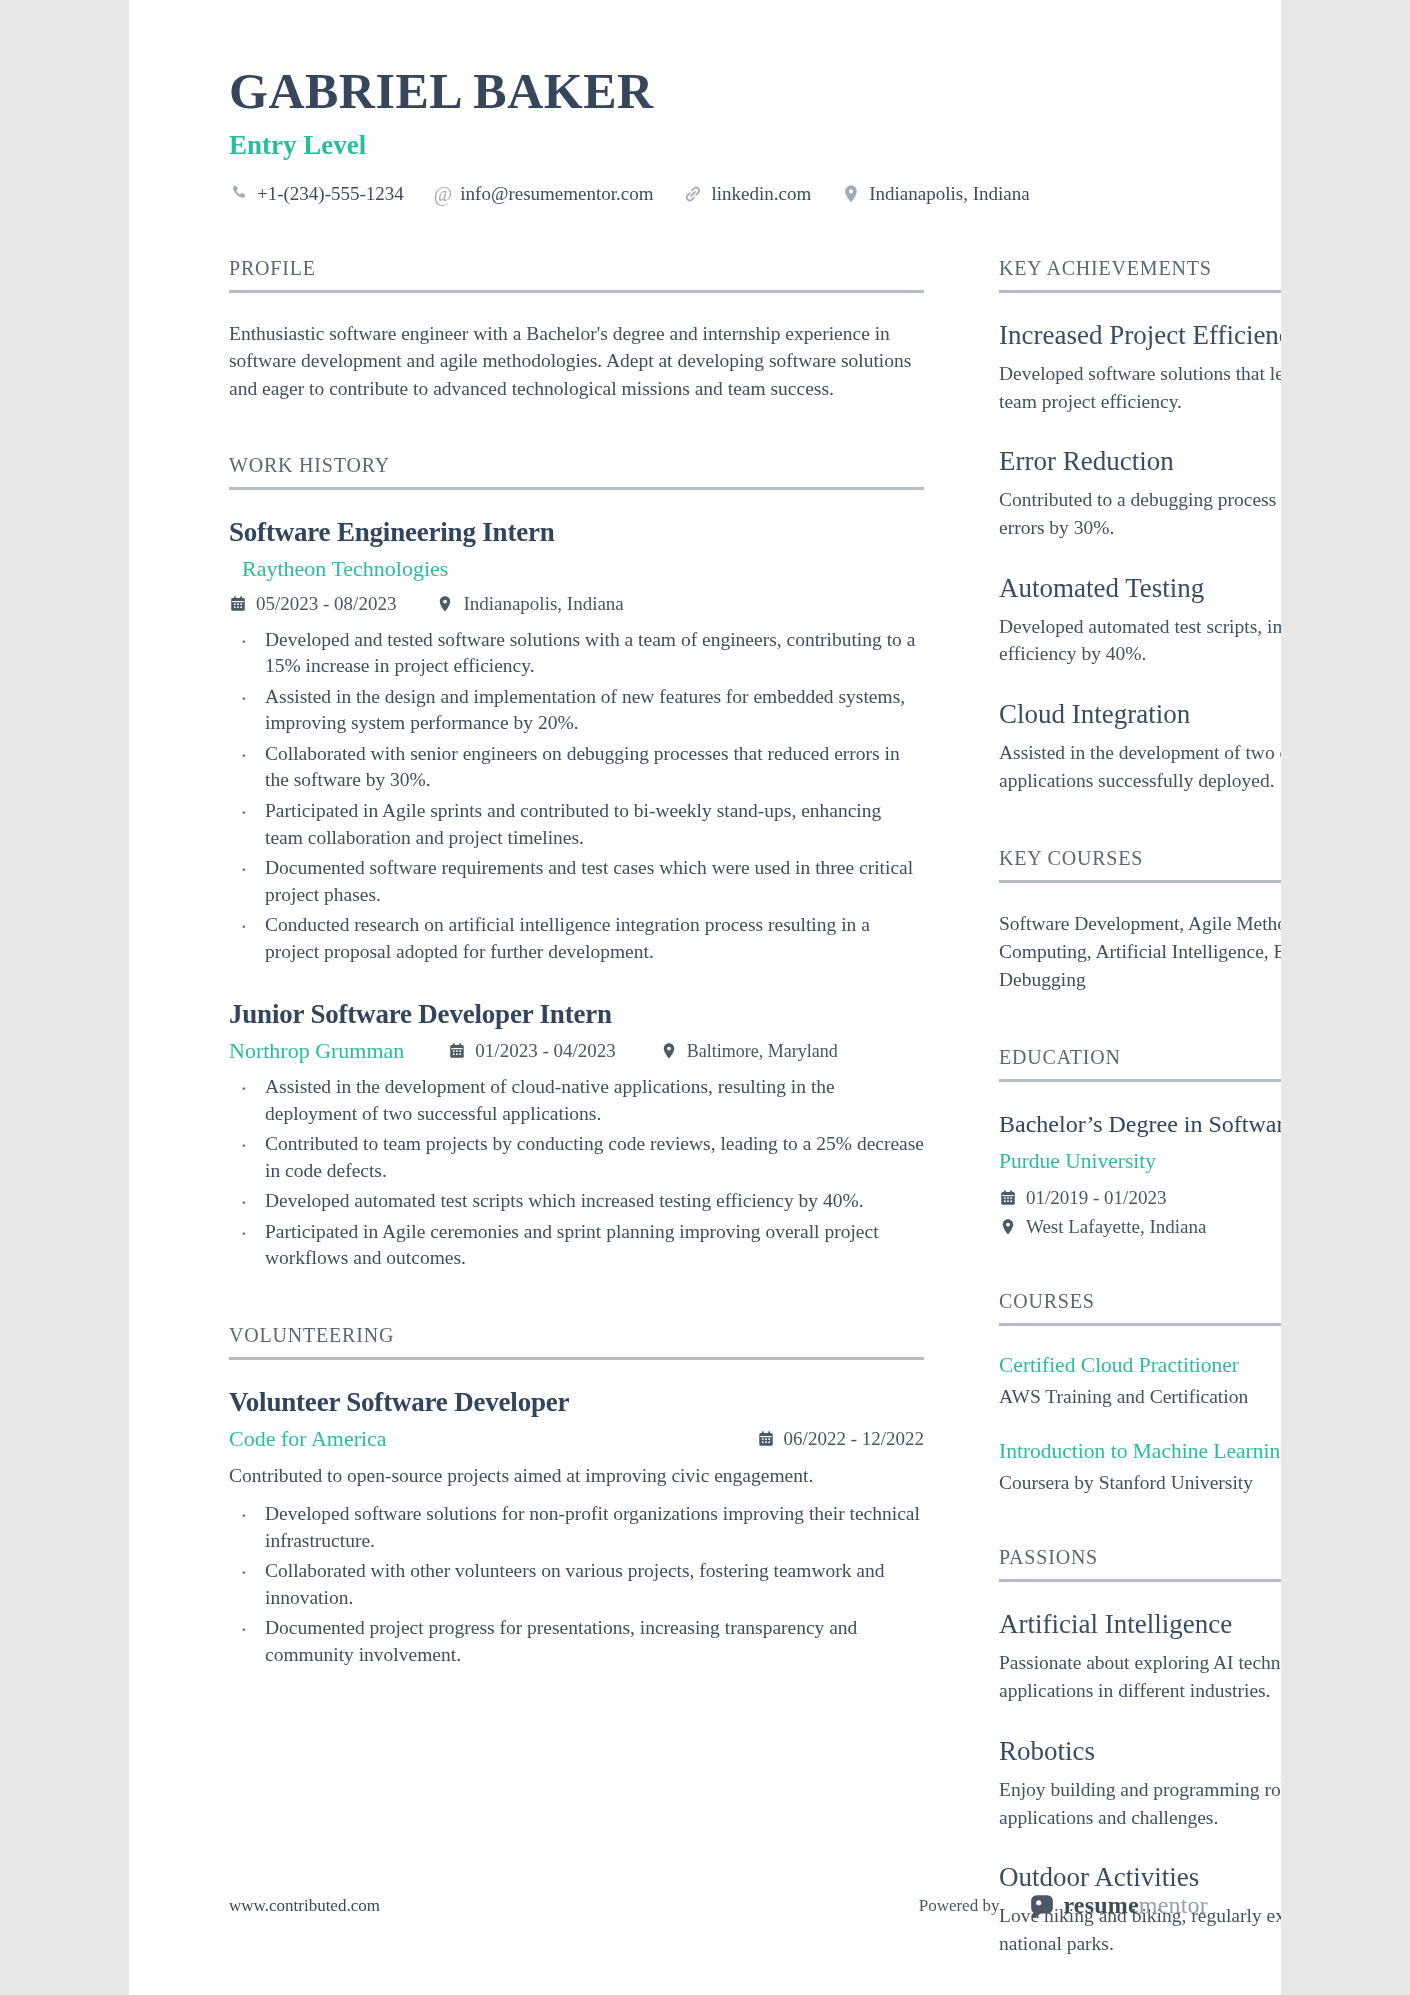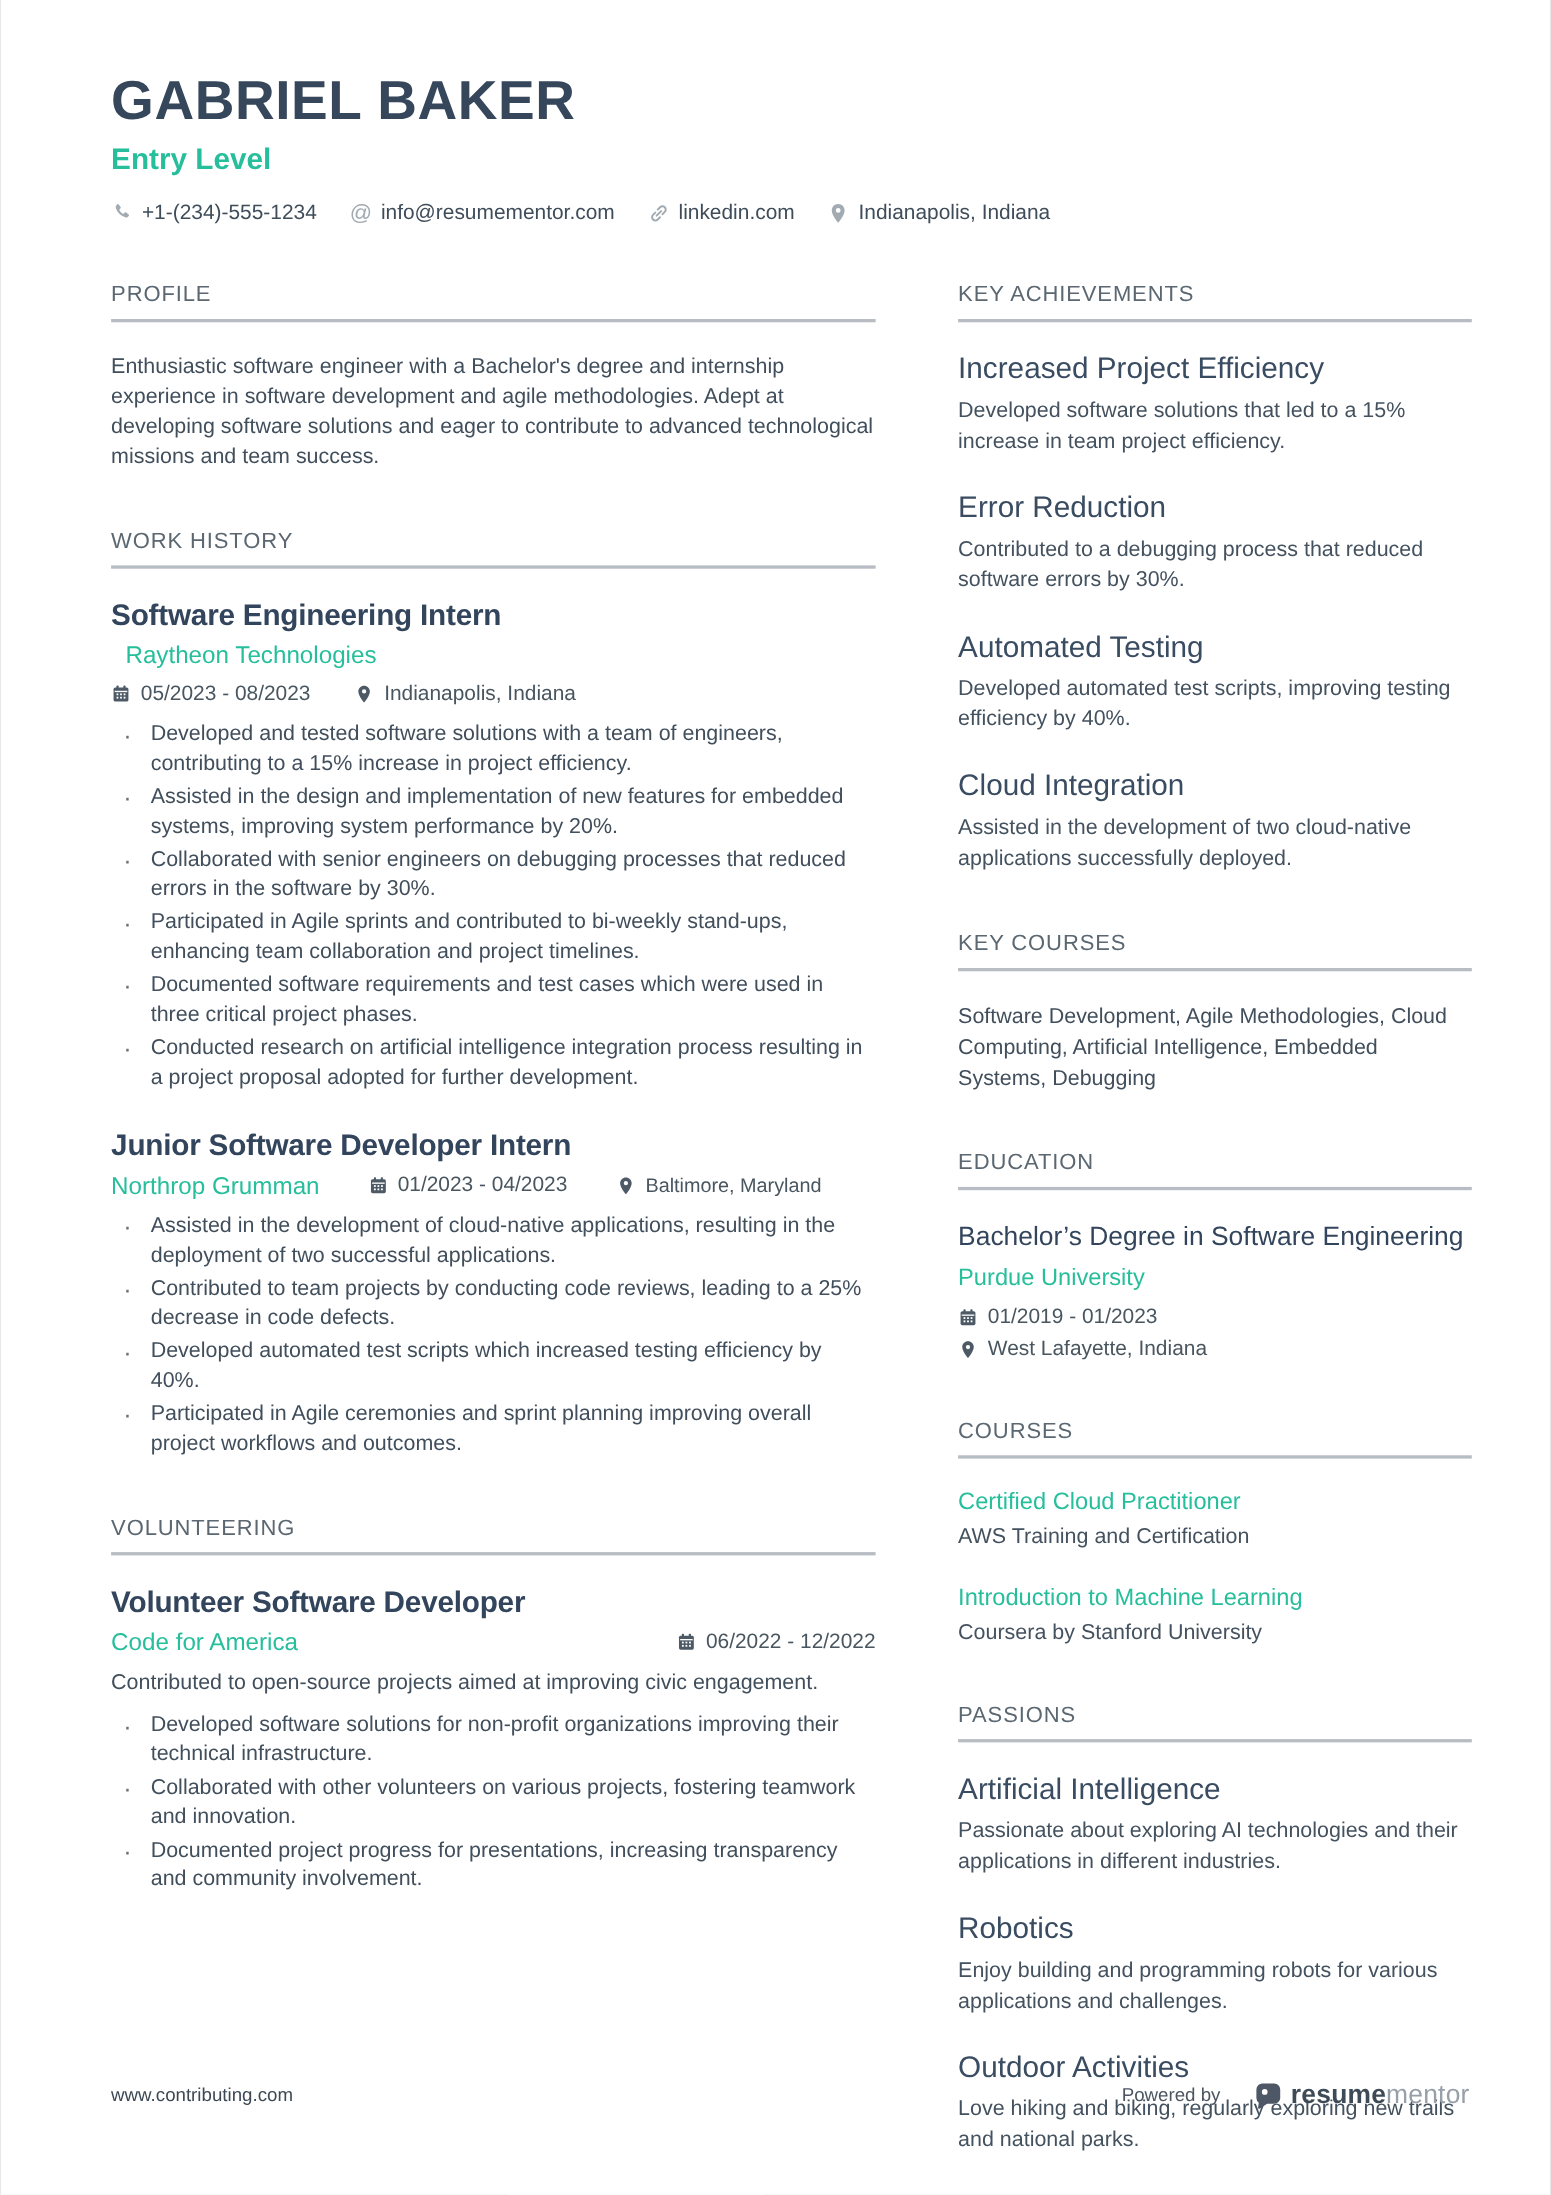--- a/index.html
+++ b/index.html
@@ -1,20 +1,21 @@
 <!DOCTYPE html>
 <html><head>
 <meta charset="utf-8">
 <style>
   * { margin:0; padding:0; box-sizing:border-box; }
   body { background:#e8e8e8; font-family:"Liberation Sans", sans-serif; }
   .page {
-    width:1408px; height:1995px; margin:0 auto; background:#ffffff;
+    width:1152px; height:1995px; margin:0 auto; background:#ffffff;
     position:relative; overflow:hidden;
     color:#414e5b;
+    font-family:Liberation Serif, serif;
   }
   .inner { padding:62px 73px 0 100px; }
 
   
   .name { font-size:50px; font-weight:700; color:#36475c; letter-spacing:0.5px; }
   .subtitle { font-size:27px; font-weight:600; color:#27be9c; margin-top:10px; }
   .contact-row { display:flex; align-items:center; gap:30px; margin-top:22px;
     font-size:19px; color:#3f4c59; }
   .contact { display:flex; align-items:center; gap:8px; }
   .cicon { width:20px; height:20px; flex:0 0 auto; color:#a2aab2; display:inline-flex; }
@@ -326,21 +327,21 @@
             <div class="r-title">Outdoor Activities</div>
             <div class="r-desc">Love hiking and biking, regularly exploring new trails and national parks.</div>
           </div>
         </div>
 
       </div>
     </div>
   </div>
 
   <div class="footer">
-    <div class="site">www.contributing.com</div>
+    <div class="site">www.contributed.com</div>
     <div class="powered">
       <span class="powered-label">Powered by</span>
       <span class="brand">
         <span class="brand-mark">
             <svg viewBox="0 0 24 24">
               <use href="#i-brand"></use>
             </svg>
           </span>
         <span class="brand-text"><span class="brand-bold">resume</span><span class="brand-light">mentor</span></span>
       </span>

